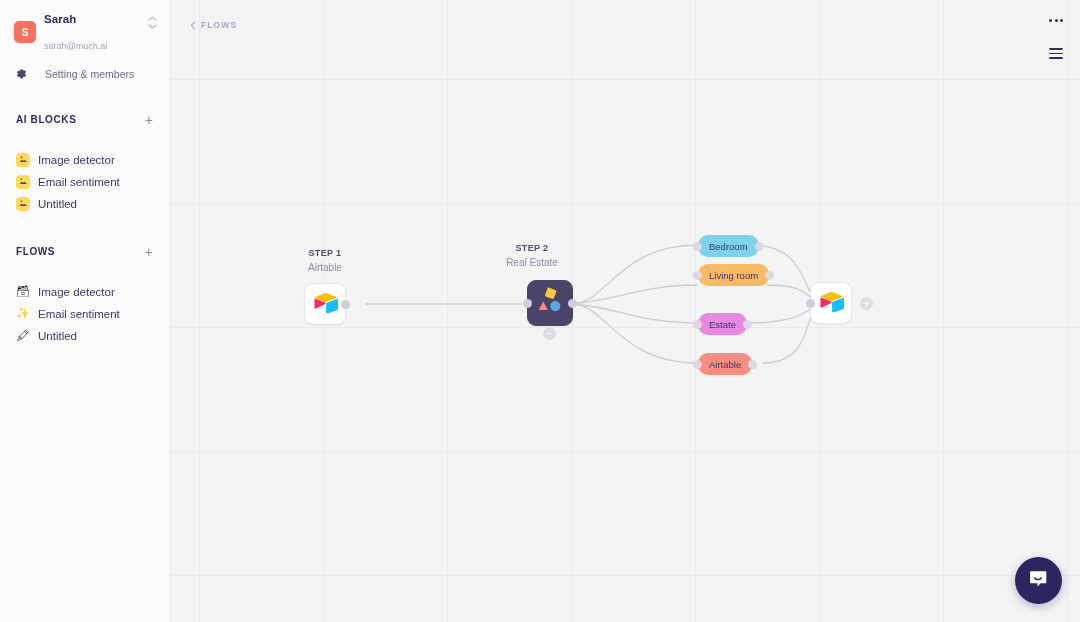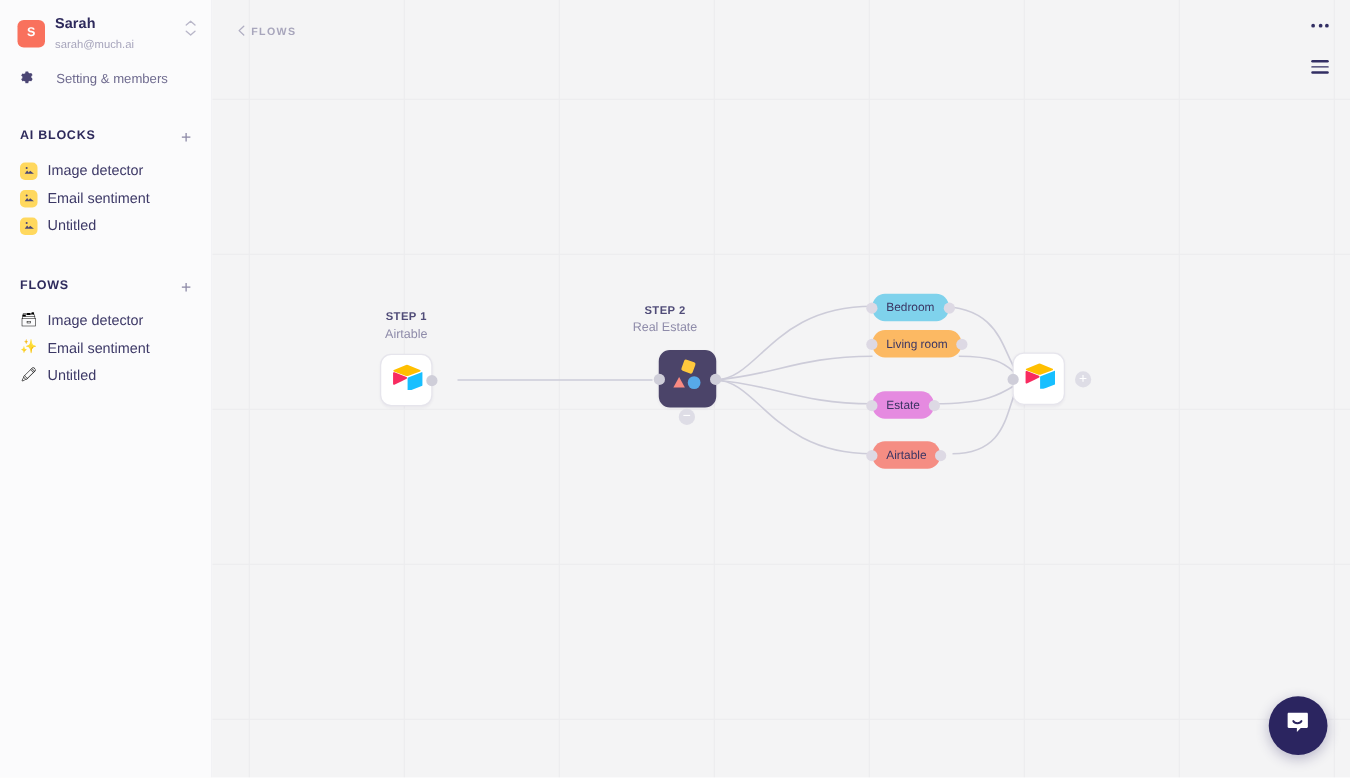--- a/index.html
+++ b/index.html
@@ -27,21 +27,21 @@
   .avatar {
     width: 22px; height: 22px; border-radius: 5px;
     background: #f9715d;
     color: #ffffff;
     font-size: 10px; font-weight: bold;
     display: flex; align-items: center; justify-content: center;
     flex: 0 0 22px;
   }
   .user-meta { margin-left: 8px; line-height: 1.25; }
   .user-name { font-size: 11.5px; font-weight: bold; color: #2e2a5c; letter-spacing: .1px; }
-  .user-mail { font-size: 9px; color: #a6a4bb; margin-top: 4px; }
+  .user-mail { font-size: 9px; color: #a6a4bb; margin-top: 15px; }
   .chev-stack {
     position: absolute; right: 12px; top: 16px;
     display: flex; flex-direction: column; align-items: center;
     gap: 3px; cursor: pointer;
   }
   .chev-stack svg { display: block; }
 
   .settings-row {
     display: flex; align-items: center; gap: 18px;
     padding: 2px 14px 0 16px; cursor: pointer;
@@ -54,21 +54,21 @@
     margin-top: 30px;
   }
   .section-title {
     font-size: 10px; font-weight: bold; letter-spacing: .6px;
     color: #2e2a5c;
   }
   .plus-btn {
     font-size: 14px; color: #8d8aa6; cursor: pointer;
     line-height: 1; padding: 0 2px;
   }
-  .nav-list { margin-top: 10px; }
+  .nav-list { margin-top: 22px; }
   .nav-item {
     display: flex; align-items: center; gap: 8px;
     padding: 4px 14px 4px 16px;
     cursor: pointer; height: 22px;
   }
   .nav-label { font-size: 11.5px; color: #3c3866; }
   .ai-chip {
     width: 14px; height: 14px; border-radius: 4px;
     background: #ffd85e; flex: 0 0 14px;
     display: flex; align-items: center; justify-content: center;

